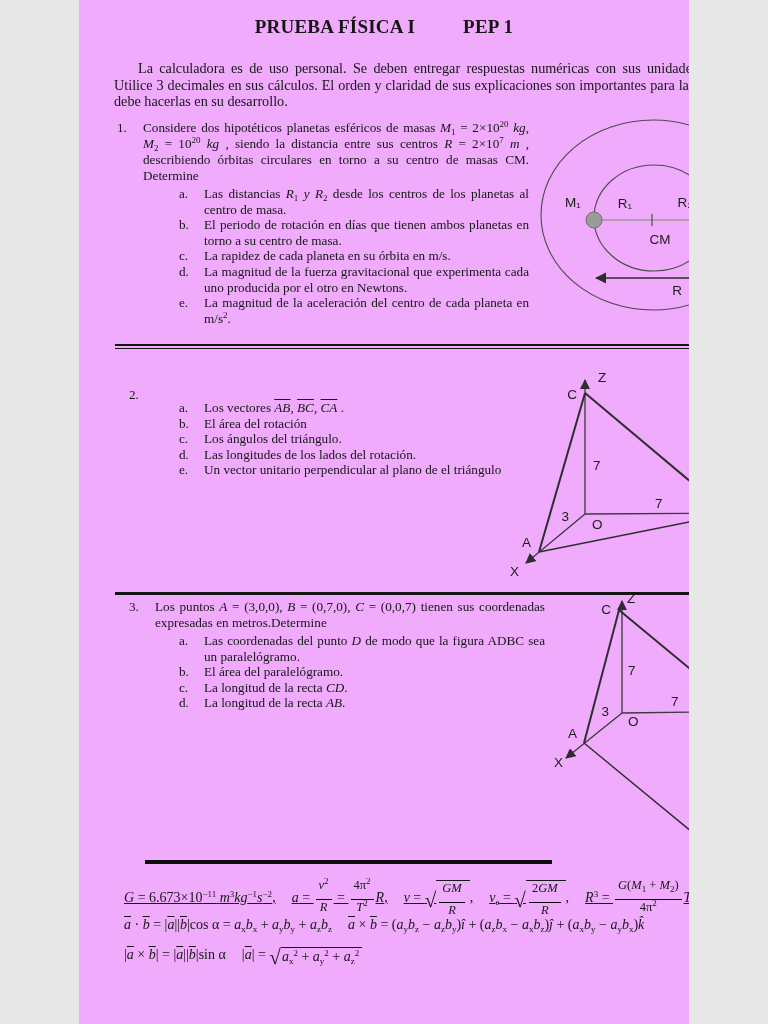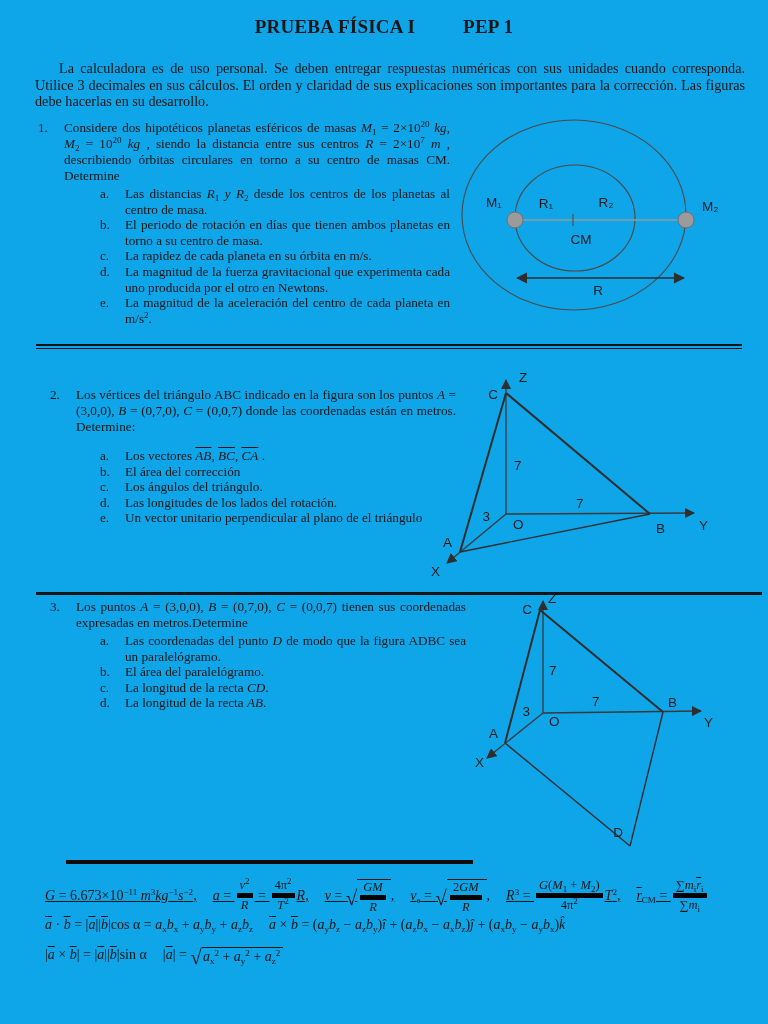--- a/index.html
+++ b/index.html
@@ -1,16 +1,16 @@
 <!DOCTYPE html>
 <html><head>
 <meta charset="utf-8">
 <style>
   html,body{margin:0;padding:0;background:#e8e8e8;}
-  #page{position:relative;width:768px;height:1024px;background:#0ea5e9;color:#161616;
+  #page{position:relative;width:610px;height:1024px;background:#f0abfc;color:#161616;
         font-family:"Liberation Serif",serif;overflow:hidden;margin:0 auto;}
   
   .hdr-title{position:absolute;top:16px;left:0;width:100%;text-align:center;
              font-weight:bold;font-size:19px;letter-spacing:.2px;}
   .hdr-gap{display:inline-block;width:48px;}
   .hdr-sub{position:absolute;top:39px;left:0;width:100%;text-align:center;font-size:15px;}
   .instr{position:absolute;top:60px;left:35px;width:710px;font-size:14.2px;
          line-height:16.5px;text-align:justify;text-indent:24px;}
   
   .problem{position:absolute;display:flex;}
@@ -44,21 +44,21 @@
   .form-rule{position:absolute;top:860px;left:66px;width:407px;height:4px;background:#0c0c0c;}
   .frow{position:absolute;left:45px;width:715px;font-size:14px;white-space:nowrap;}
   #frow1{top:879px;text-decoration:underline;}
   #frow2{top:917px;}
   #frow3{top:947px;}
   .frow i{font-family:"Liberation Serif",serif;}
   sup{font-size:9px;vertical-align:5px;line-height:0;}
   sub{font-size:9px;vertical-align:-3px;line-height:0;}
   .frac{display:inline-block;vertical-align:-9px;text-align:center;font-size:12.5px;
         line-height:1.05;margin:0 2px;}
-  .frac .num{display:block;padding:0 3px 1px;border-bottom:5px solid #000000;}
+  .frac .num{display:block;padding:0 3px 7px;border-bottom:1px solid #000000;}
   .frac .den{display:block;padding:1px 3px 0;}
   .rt{font-size:21px;line-height:0;vertical-align:-5px;}
   .rad{display:inline-block;border-top:1.2px solid #161616;padding:1px 3px 0 1px;
        vertical-align:middle;}
   .vec{font-style:italic;text-decoration:overline;}
   .ovl{text-decoration:overline;}
   .sp{display:inline-block;width:16px;}
 </style>
 </head>
 <body>
@@ -116,29 +116,28 @@
     <text class="flabel" x="252" y="108" text-anchor="start">M₂</text>
     <text class="flabel" x="131" y="141" text-anchor="middle">CM</text>
     <text class="flabel" x="148" y="192" text-anchor="middle">R</text>
   </svg>
 
   <div class="sep1"></div>
 
   <div class="problem" id="p2">
     <div class="pnum">2.</div>
     <div class="pbody">
-      <div class="pintro">Los vértices del triángulo ABC indicado en la figura son los puntos <i>A</i> = (3,0,0), <i>B</i> = (0,7,0), <i>C</i> = (0,0,7) donde las coordenadas están en metros. Determine:</div>
       <div class="pitems gap">
         <div class="pitem">
             <span class="ilab">a.</span>
             <span class="itxt">Los vectores <span class="ovl"><i>AB</i></span>, <span class="ovl"><i>BC</i></span>, <span class="ovl"><i>CA</i></span> .</span>
           </div>
         <div class="pitem">
             <span class="ilab">b.</span>
-            <span class="itxt">El área del corrección</span>
+            <span class="itxt">El área del rotación</span>
           </div>
         <div class="pitem">
             <span class="ilab">c.</span>
             <span class="itxt">Los ángulos del triángulo.</span>
           </div>
         <div class="pitem">
             <span class="ilab">d.</span>
             <span class="itxt">Las longitudes de los lados del rotación.</span>
           </div>
         <div class="pitem">

